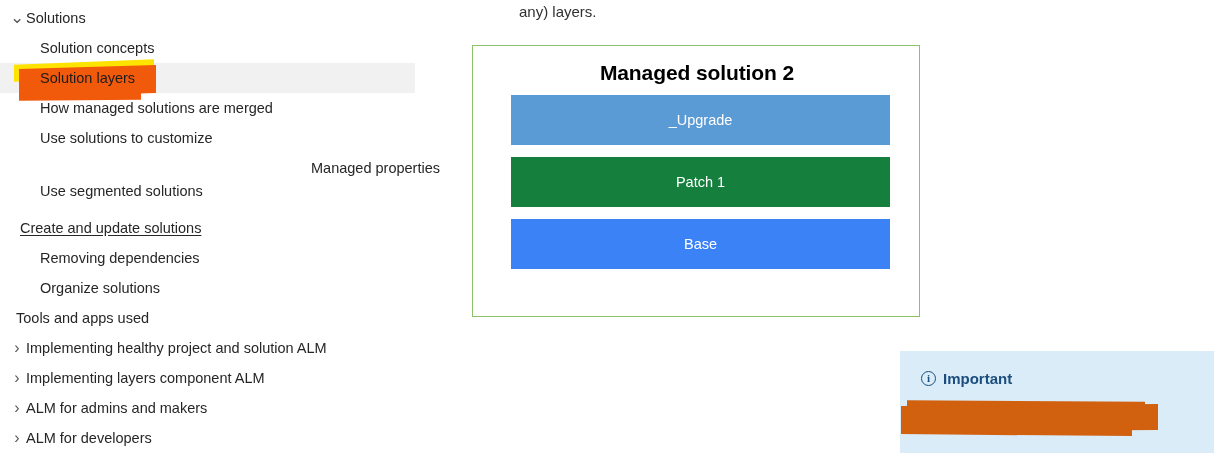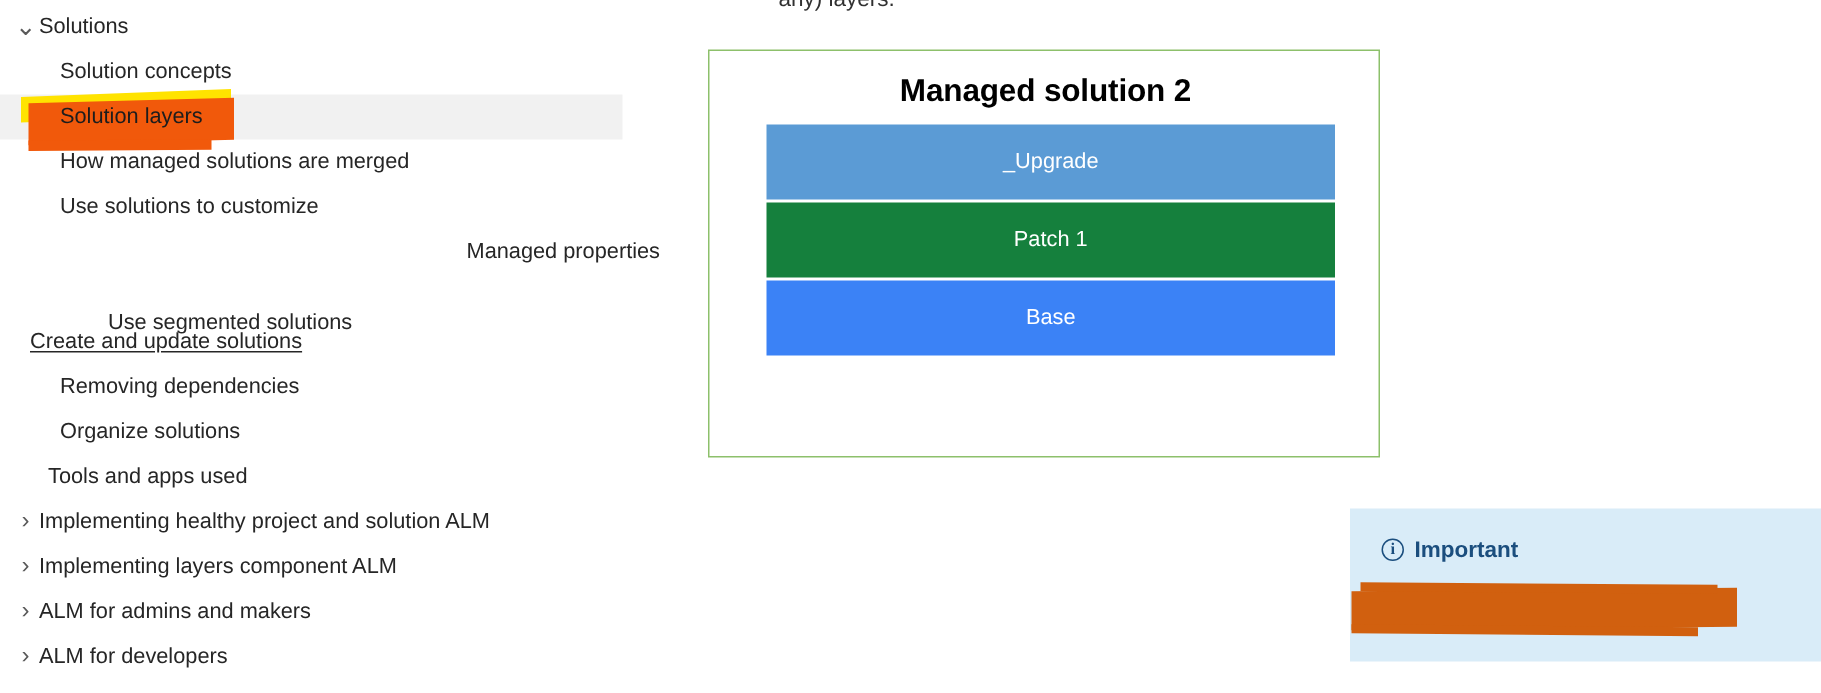--- a/index.html
+++ b/index.html
@@ -32,21 +32,21 @@
     height: 30px;
     display: flex;
     align-items: center;
     white-space: nowrap;
   }
   .toc-row .label {
     font-size: 14.5px;
     color: #262626;
     line-height: 30px;
   }
-  .toc-row.lvl0 .label { padding-left: 32px; }
+  .toc-row.lvl0 .label { padding-left: 16px; }
   .toc-row.lvl1 .label { padding-left: 40px; }
   .toc-row.expandable .label { padding-left: 0; }
 
   .chev {
     display: inline-block;
     width: 14px;
     min-width: 14px;
     margin-left: 10px;
     margin-right: 2px;
     color: #5a5a5a;
@@ -96,21 +96,21 @@
     left: 0; bottom: -5px;
     width: 122px; height: 7px;
     background: #f1590b;
     transform: skewY(1.2deg);
   }
 
   
   #content {
     position: absolute;
     left: 440px;
-    top: 0;
+    top: 12px;
     width: 774px;
     height: 434px;
   }
 
   #clipped-text {
     position: absolute;
     left: 79px;
     top: -9px;
     font-size: 15px;
     color: #313131;
@@ -140,21 +140,21 @@
     letter-spacing: -0.1px;
   }
   .layer-stack {
     position: absolute;
     left: 38px;
     top: 49px;
     width: 379px;
   }
   .layer {
     height: 50px;
-    margin-bottom: 2px;
+    margin-bottom: 12px;
     display: flex;
     align-items: center;
     justify-content: center;
     color: #ffffff;
     font-size: 14.5px;
     box-sizing: border-box;
   }
   .layer:last-child { margin-bottom: 0; }
 
   
@@ -251,21 +251,21 @@
       </div>
       <div class="toc-row lvl1" style="top: 93px;">
         <span class="label">How managed solutions are merged</span>
       </div>
       <div class="toc-row lvl1" style="top: 123px;">
         <span class="label">Use solutions to customize</span>
       </div>
       <div class="toc-row lvl1" style="top: 153px; justify-content: flex-end;">
         <span class="label">Managed properties</span>
       </div>
-      <div class="toc-row lvl1" style="top: 200px; padding-left: 32px;">
+      <div class="toc-row lvl1" style="top: 176px;">
         <span class="label">Use segmented solutions</span>
       </div>
       <div class="toc-row lvl1 underlined" style="top: 213px;">
         <span class="label">Create and update solutions</span>
       </div>
       <div class="toc-row lvl1" style="top: 243px;">
         <span class="label">Removing dependencies</span>
       </div>
       <div class="toc-row lvl1" style="top: 273px;">
         <span class="label">Organize solutions</span>

